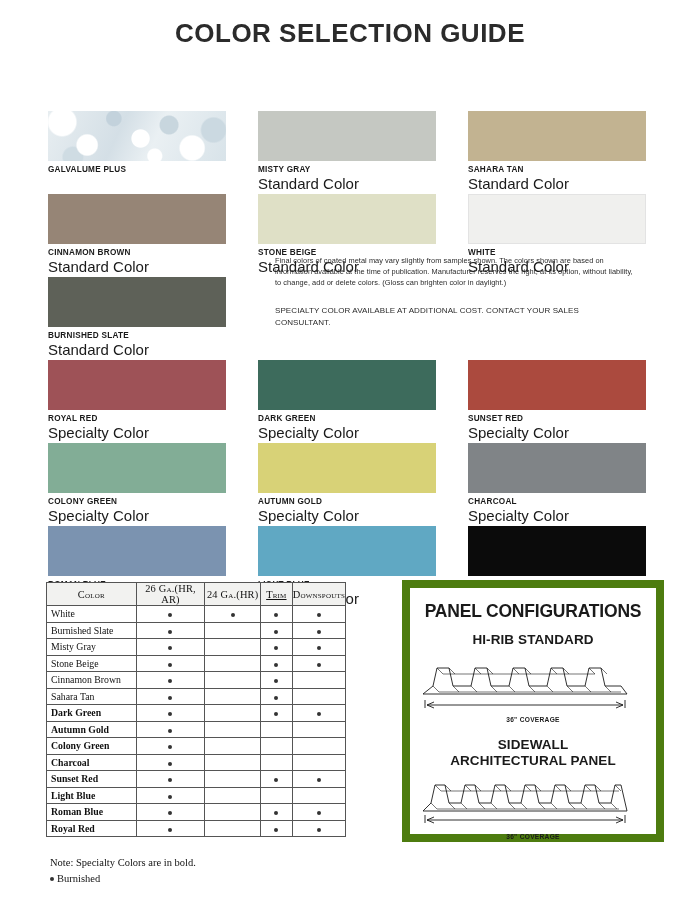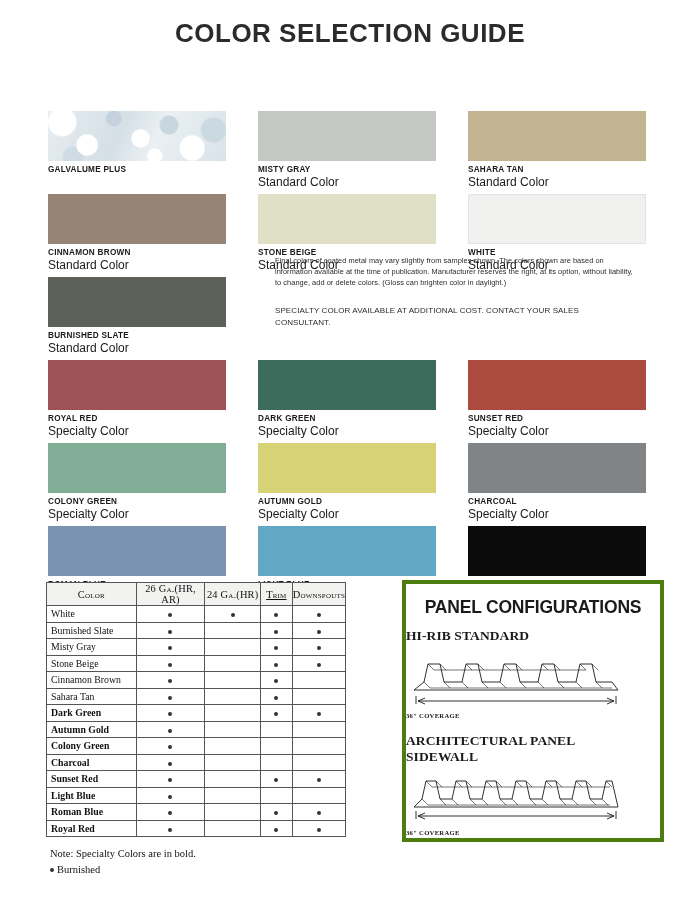--- a/index.html
+++ b/index.html
@@ -47,21 +47,21 @@
   }
   .swatch-name {
     font-size: 8.2px;
     font-weight: bold;
     letter-spacing: 0.25px;
     margin-top: 4px;
     line-height: 1.15;
     color: #1a1a1a;
   }
   .swatch-sub {
-    font-size: 12px;
+    font-size: 15px;
     line-height: 1.2;
     color: #1a1a1a;
     margin-top: 1px;
   }
   .swatch-sub.quote {
     font-weight: bold;
     font-size: 11px;
   }
   .swatch-name .trim-suffix {
     font-weight: normal;
@@ -155,54 +155,54 @@
   }
   .dot {
     display: inline-block;
     width: 4px;
     height: 4px;
     border-radius: 50%;
     background: #333;
     vertical-align: middle;
   }
   .table-notes {
-    margin-top: 9px;
+    margin-top: 18px;
     font-family: "Liberation Serif", serif;
     font-size: 10.5px;
     color: #111;
     line-height: 1.55;
     padding-left: 4px;
   }
   .table-notes .avail-line .dot {
     margin-right: 3px;
     margin-bottom: 1px;
   }
 
   
   .panel-box {
     position: absolute;
     left: 402px;
     top: 2px;
     width: 262px;
     height: 262px;
-    border: 4px solid #4d7c0f;
+    border: 8px solid #4d7c0f;
     background: #fff;
     box-sizing: border-box;
   }
   .panel-box-title {
     text-align: center;
     font-size: 17.5px;
     font-weight: bold;
     letter-spacing: -0.2px;
     margin-top: 13px;
     color: #1a1a1a;
   }
   .panel-group {
     margin-top: 10px;
-    font-family: Liberation Serif, serif;
+    text-align: center;
   }
   .panel-group.second {
     margin-top: 14px;
   }
   .panel-label {
     font-size: 13.5px;
     font-weight: bold;
     letter-spacing: 0.1px;
     line-height: 1.18;
     color: #1a1a1a;
@@ -446,22 +446,22 @@
             <path d="M10,50 L10,58 M210,50 L210,58"></path>
             <path d="M12,55 L208,55"></path>
             <path d="M12,55 L19,52 M12,55 L19,58 M208,55 L201,52 M208,55 L201,58"></path>
           </g>
         </svg>
       </div>
       <div class="cov-label">36" COVERAGE</div>
     </div>
 
     <div class="panel-group second">
+      <div class="panel-label">SIDEWALL</div>
       <div class="panel-label">ARCHITECTURAL PANEL</div>
-      <div class="panel-label">SIDEWALL</div>
       <div class="panel-figure">
         <svg width="236" height="58" viewBox="0 0 236 58">
           <g fill="#ffffff" stroke="#1a1a1a" stroke-width="0.9" stroke-linejoin="round">
             <path d="M8,40 L16,32 L20,14 L30,14 L34,32 L46,32 L50,14 L60,14 L64,32 L76,32 L80,14 L90,14 L94,32 L106,32 L110,14 L120,14 L124,32 L136,32 L140,14 L150,14 L154,32 L166,32 L170,14 L180,14 L184,32 L196,32 L200,14 L206,14 L212,40 Z"></path>
             <path d="M16,32 L22,38 M20,14 L26,20 M30,14 L36,20 M34,32 L40,38 M46,32 L52,38 M50,14 L56,20 M60,14 L66,20 M64,32 L70,38 M76,32 L82,38 M80,14 L86,20 M90,14 L96,20 M94,32 L100,38 M106,32 L112,38 M110,14 L116,20 M120,14 L126,20 M124,32 L130,38 M136,32 L142,38 M140,14 L146,20 M150,14 L156,20 M154,32 L160,38 M166,32 L172,38 M170,14 L176,20 M180,14 L186,20 M184,32 L190,38 M196,32 L202,38 M200,14 L206,20" stroke-width="0.6" fill="none"></path>
             <path d="M22,38 L204,38" stroke-width="0.6" fill="none"></path>
             <path d="M26,20 L204,20" stroke-width="0.6" fill="none"></path>
           </g>
           <g stroke="#1a1a1a" stroke-width="0.9" fill="none">
             <path d="M10,44 L10,52 M210,44 L210,52"></path>

